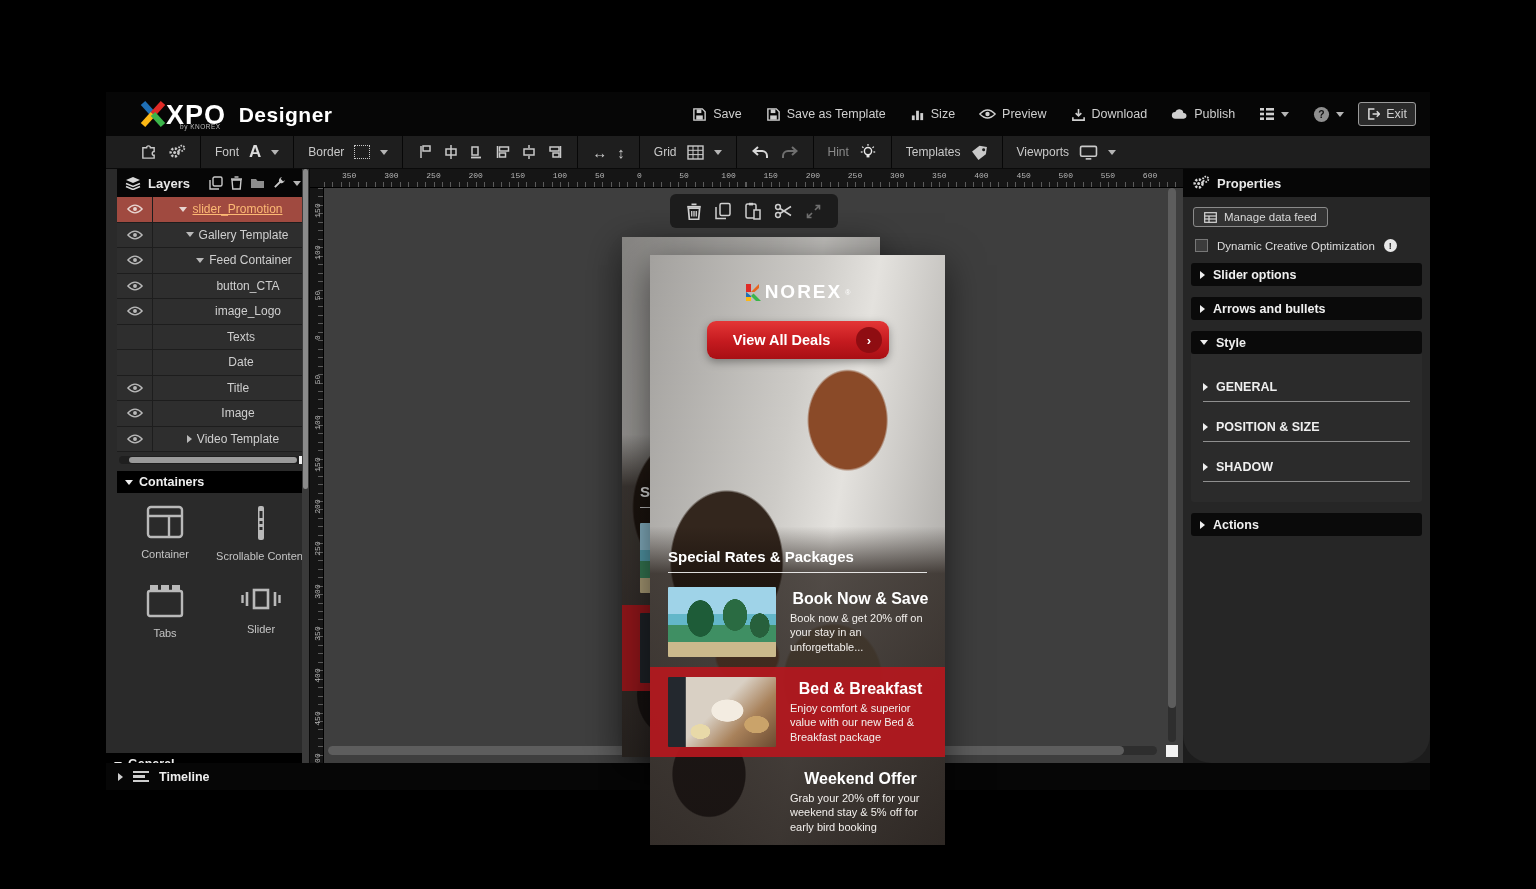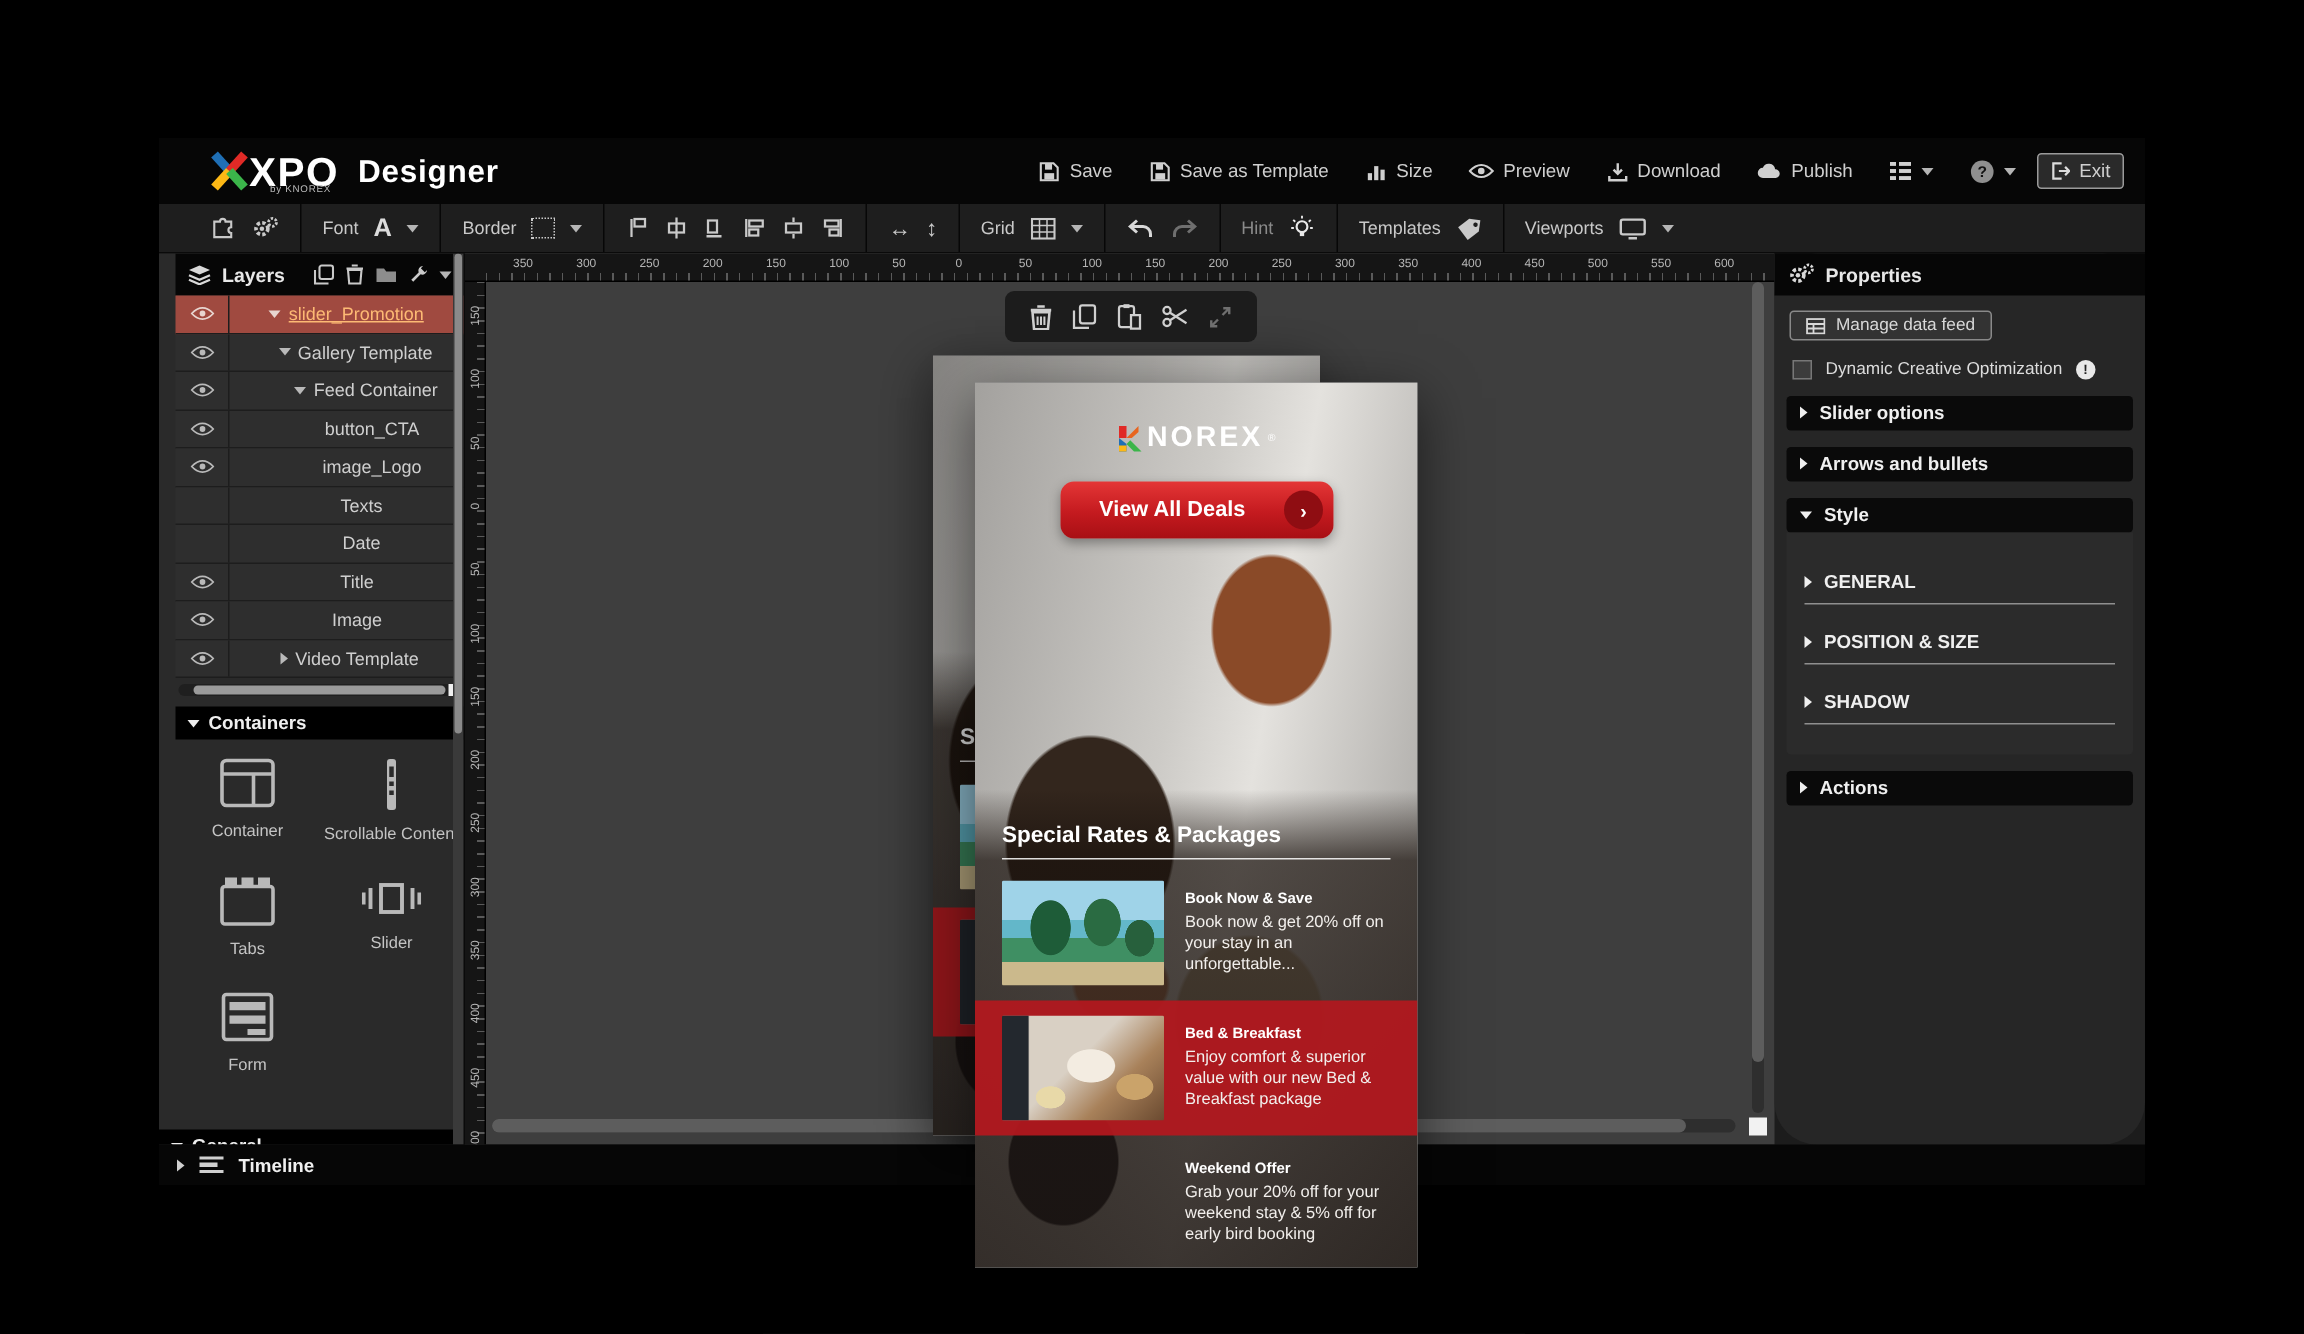--- a/index.html
+++ b/index.html
@@ -64,21 +64,21 @@
   .hscroll .rsq { position:absolute; right:0; top:0; width:8px; height:8px; background:#f0f0f0; }
   .sec-hdr { height:22px; background:#000000; display:flex; align-items:center; gap:6px;
     padding:0 8px; color:#efefef; font-size:12.5px; font-weight:bold; margin-top:7px; }
   .citems { display:grid; grid-template-columns:1fr 1fr; padding:12px 0 0 0; row-gap:22px; }
   .citem { display:flex; flex-direction:column; align-items:center; gap:9px; cursor:pointer; }
   .citem .clabel { color:#c4c4c4; font-size:11px; text-align:center; }
   .side-vscroll { position:absolute; right:0; top:0; width:7px; height:594px; background:#3a3a3a; }
   .side-vscroll .thumb { position:absolute; left:1px; top:0; width:5px; height:320px; background:#8a8a8a; border-radius:3px; }
 
   
-  .canvas { position:absolute; left:204px; top:0; width:873px; height:594px; background:#3e3e3e; overflow:hidden; }
+  .canvas { position:absolute; left:204px; top:0; width:873px; height:594px; background:#3e3e3e; overflow:hidden;font-family:Liberation Mono, monospace; }
   .hruler { position:absolute; left:0; top:0; width:873px; height:19px; background:#151515;
     border-bottom:1px solid #000; }
   .hruler .ticks { position:absolute; left:14px; right:0; bottom:0; height:5px;
     background:repeating-linear-gradient(to right, #5a5a5a 0 1px, transparent 1px 8.43px); }
   .hrlabel { position:absolute; top:2px; color:#b5b5b5; font-size:8px; }
   .vruler { position:absolute; left:0; top:19px; width:14px; height:575px; background:#151515;
     border-right:1px solid #000; }
   .vruler .ticks { position:absolute; top:0; bottom:0; right:0; width:5px;
     background:repeating-linear-gradient(to bottom, #5a5a5a 0 1px, transparent 1px 8.46px); }
   .vrlabel { position:absolute; left:-1px; color:#b5b5b5; font-size:8px; transform:rotate(-90deg); transform-origin:center; width:16px; text-align:center; }
@@ -132,21 +132,21 @@
       linear-gradient(90deg, #23282e 0 16%, rgba(35,40,46,0) 17%),
       radial-gradient(26px 18px at 55% 48%, #f3ece1 60%, rgba(243,236,225,0) 63%),
       radial-gradient(20px 14px at 82% 68%, #caa36a 60%, rgba(202,163,106,0) 63%),
       radial-gradient(16px 12px at 30% 78%, #e8d9a8 60%, rgba(232,217,168,0) 63%),
       linear-gradient(135deg, #d9d0c4 0 45%, #a8815a 70%, #6b4a30 100%); }
   .thumb.pool { background:
       radial-gradient(18px 22px at 25% 35%, #2c6b3f 58%, rgba(44,107,63,0) 61%),
       radial-gradient(16px 18px at 55% 25%, #38794a 58%, rgba(56,121,74,0) 61%),
       linear-gradient(115deg, #ead fcc 0, #e8ddc6 32%, #3f8f8f 33% 62%, #baa98c 63% 82%, #8a7a62 100%); }
   .ad-item .txt { display:flex; flex-direction:column; gap:3px; }
-  .ad-item .ititle { color:#fff; font-weight:bold; font-size:10px; }
+  .ad-item .ititle { color:#fff; font-weight:bold; font-size:16px;text-align:center; }
   .ad-item .idesc { color:#f2efec; font-size:11px; line-height:1.28; }
 
   
   .props { position:absolute; left:1077px; top:0; width:247px; height:594px; background:#262626;border-radius:28px; }
   .props .panel-hdr { font-size:13px; }
   .mdf-btn { margin:10px 0 0 10px; display:inline-flex; align-items:center; gap:7px; background:#333;
     border:1px solid #8a8a8a; border-radius:3px; color:#d8d8d8; font-size:11.5px; padding:3px 10px; cursor:pointer; }
   .dco-row { display:flex; align-items:center; gap:9px; margin:12px 0 0 12px; }
   .dco-cb { width:13px; height:13px; background:#3c3c3c; border:1px solid #777; cursor:pointer; }
   .dco-lbl { color:#dcdcdc; font-size:11.5px; }
@@ -568,29 +568,20 @@
           </div>
           <div class="citem">
             <svg width="40" height="30" viewBox="0 0 40 30">
                 <rect x="13" y="6" width="14" height="18" fill="none" stroke="#b9b9b9" stroke-width="2.6"></rect>
                 <line x1="6" y1="8" x2="6" y2="22" stroke="#b9b9b9" stroke-width="2.6"></line>
                 <line x1="1.5" y1="11" x2="1.5" y2="19" stroke="#b9b9b9" stroke-width="2.4"></line>
                 <line x1="34" y1="8" x2="34" y2="22" stroke="#b9b9b9" stroke-width="2.6"></line>
                 <line x1="38.5" y1="11" x2="38.5" y2="19" stroke="#b9b9b9" stroke-width="2.4"></line>
               </svg>
             <span class="clabel">Slider</span>
-          </div>
-          <div class="citem">
-            <svg width="36" height="34" viewBox="0 0 36 34">
-                <rect x="2" y="2" width="32" height="30" rx="2" fill="none" stroke="#b9b9b9" stroke-width="2.4"></rect>
-                <rect x="6" y="7" width="24" height="5.5" fill="#b9b9b9"></rect>
-                <rect x="6" y="16" width="24" height="5.5" fill="#b9b9b9"></rect>
-                <rect x="18" y="25" width="12" height="4" fill="#b9b9b9"></rect>
-              </svg>
-            <span class="clabel">Form</span>
           </div>
         </div>
 
         <div class="sec-hdr clip">
           <span class="tri-d" style="border-top-color:#efefef"></span>
           <span>General</span>
         </div>
 
         <div class="side-vscroll">
             <span class="thumb"></span>

